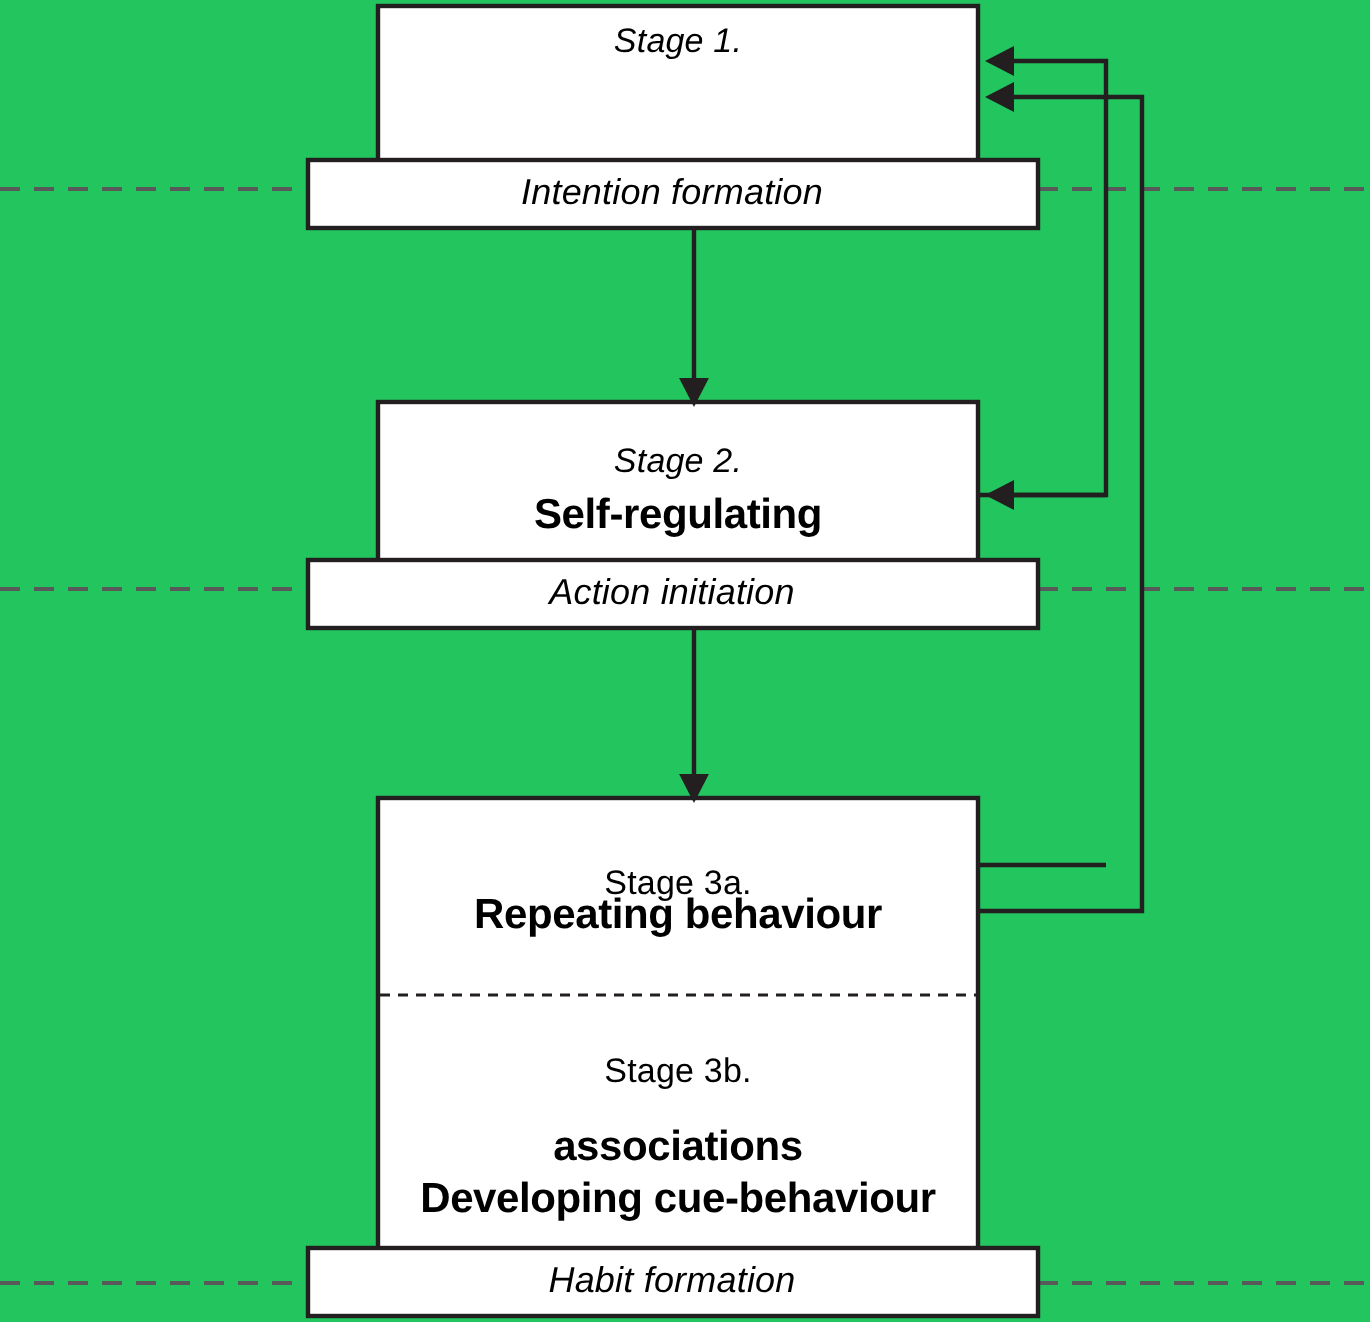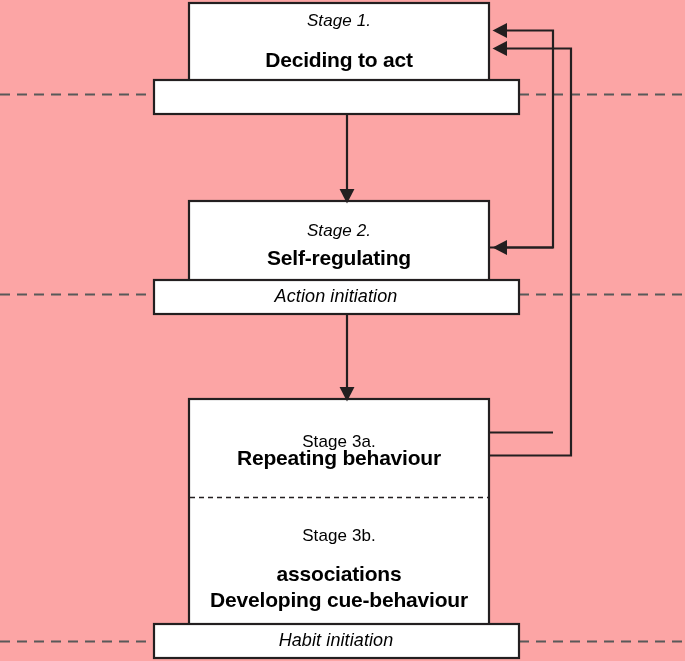--- a/index.html
+++ b/index.html
@@ -9,21 +9,21 @@
     background: #ffffff;
   }
   body {
     font-family: "Liberation Sans", "DejaVu Sans", sans-serif;
     color: #000000;
   }
   #diagram-root {
     position: relative;
     width: 685px;
     height: 661px;
-    background: #fca5a5;
+    background: #22c55e;
     overflow: hidden;
   }
   #diagram-svg {
     position: absolute;
     left: 0;
     top: 0;
     width: 685px;
     height: 661px;
   }
   .stage-label {
@@ -108,32 +108,32 @@
       <rect x="154" y="624" width="365" height="34" fill="#ffffff" stroke="#231f20" stroke-width="2.2"></rect>
     </g>
 
     <g fill="none" stroke="#231f20" stroke-width="2.2">
       <line x1="347" y1="114" x2="347" y2="196" marker-end="url(#arrowhead-down)"></line>
       <line x1="347" y1="314" x2="347" y2="394" marker-end="url(#arrowhead-down)"></line>
     </g>
   </svg>
 
   <div class="stage-label txt-center" style="left:339px; top:11px;">Stage 1.</div>
-  <div class="stage-title txt-center" style="left:339px; top:47px;">Deciding to act</div>
 
+  <div class="band-label txt-center" style="left:336px; top:86px;">Intention formation</div>
 
   <div class="stage-label txt-center" style="left:339px; top:209px;margin-top:12px;">Stage 2.</div>
   <div class="stage-title txt-center" style="left:339px; top:245px;">Self-regulating</div>
 
   <div class="band-label txt-center" style="left:336px; top:286px;">Action initiation</div>
 
   <div class="stage-label upright txt-center" style="left:339px; top:432px;">Stage 3a.</div>
   <div class="stage-title txt-center" style="left:339px; top:445px;">Repeating behaviour</div>
 
   <div class="stage-label upright txt-center" style="left:339px; top:526px;">Stage 3b.</div>
   <div class="stage-title txt-center" style="left:339px; top:561px; width:340px; margin-left:-170px; transform:none;">
     <div>associations</div>
     <div>Developing cue-behaviour</div>
   </div>
 
-  <div class="band-label txt-center" style="left:336px; top:630px;">Habit initiation</div>
+  <div class="band-label txt-center" style="left:336px; top:630px;">Habit formation</div>
 
 </div>
 
 </body></html>

